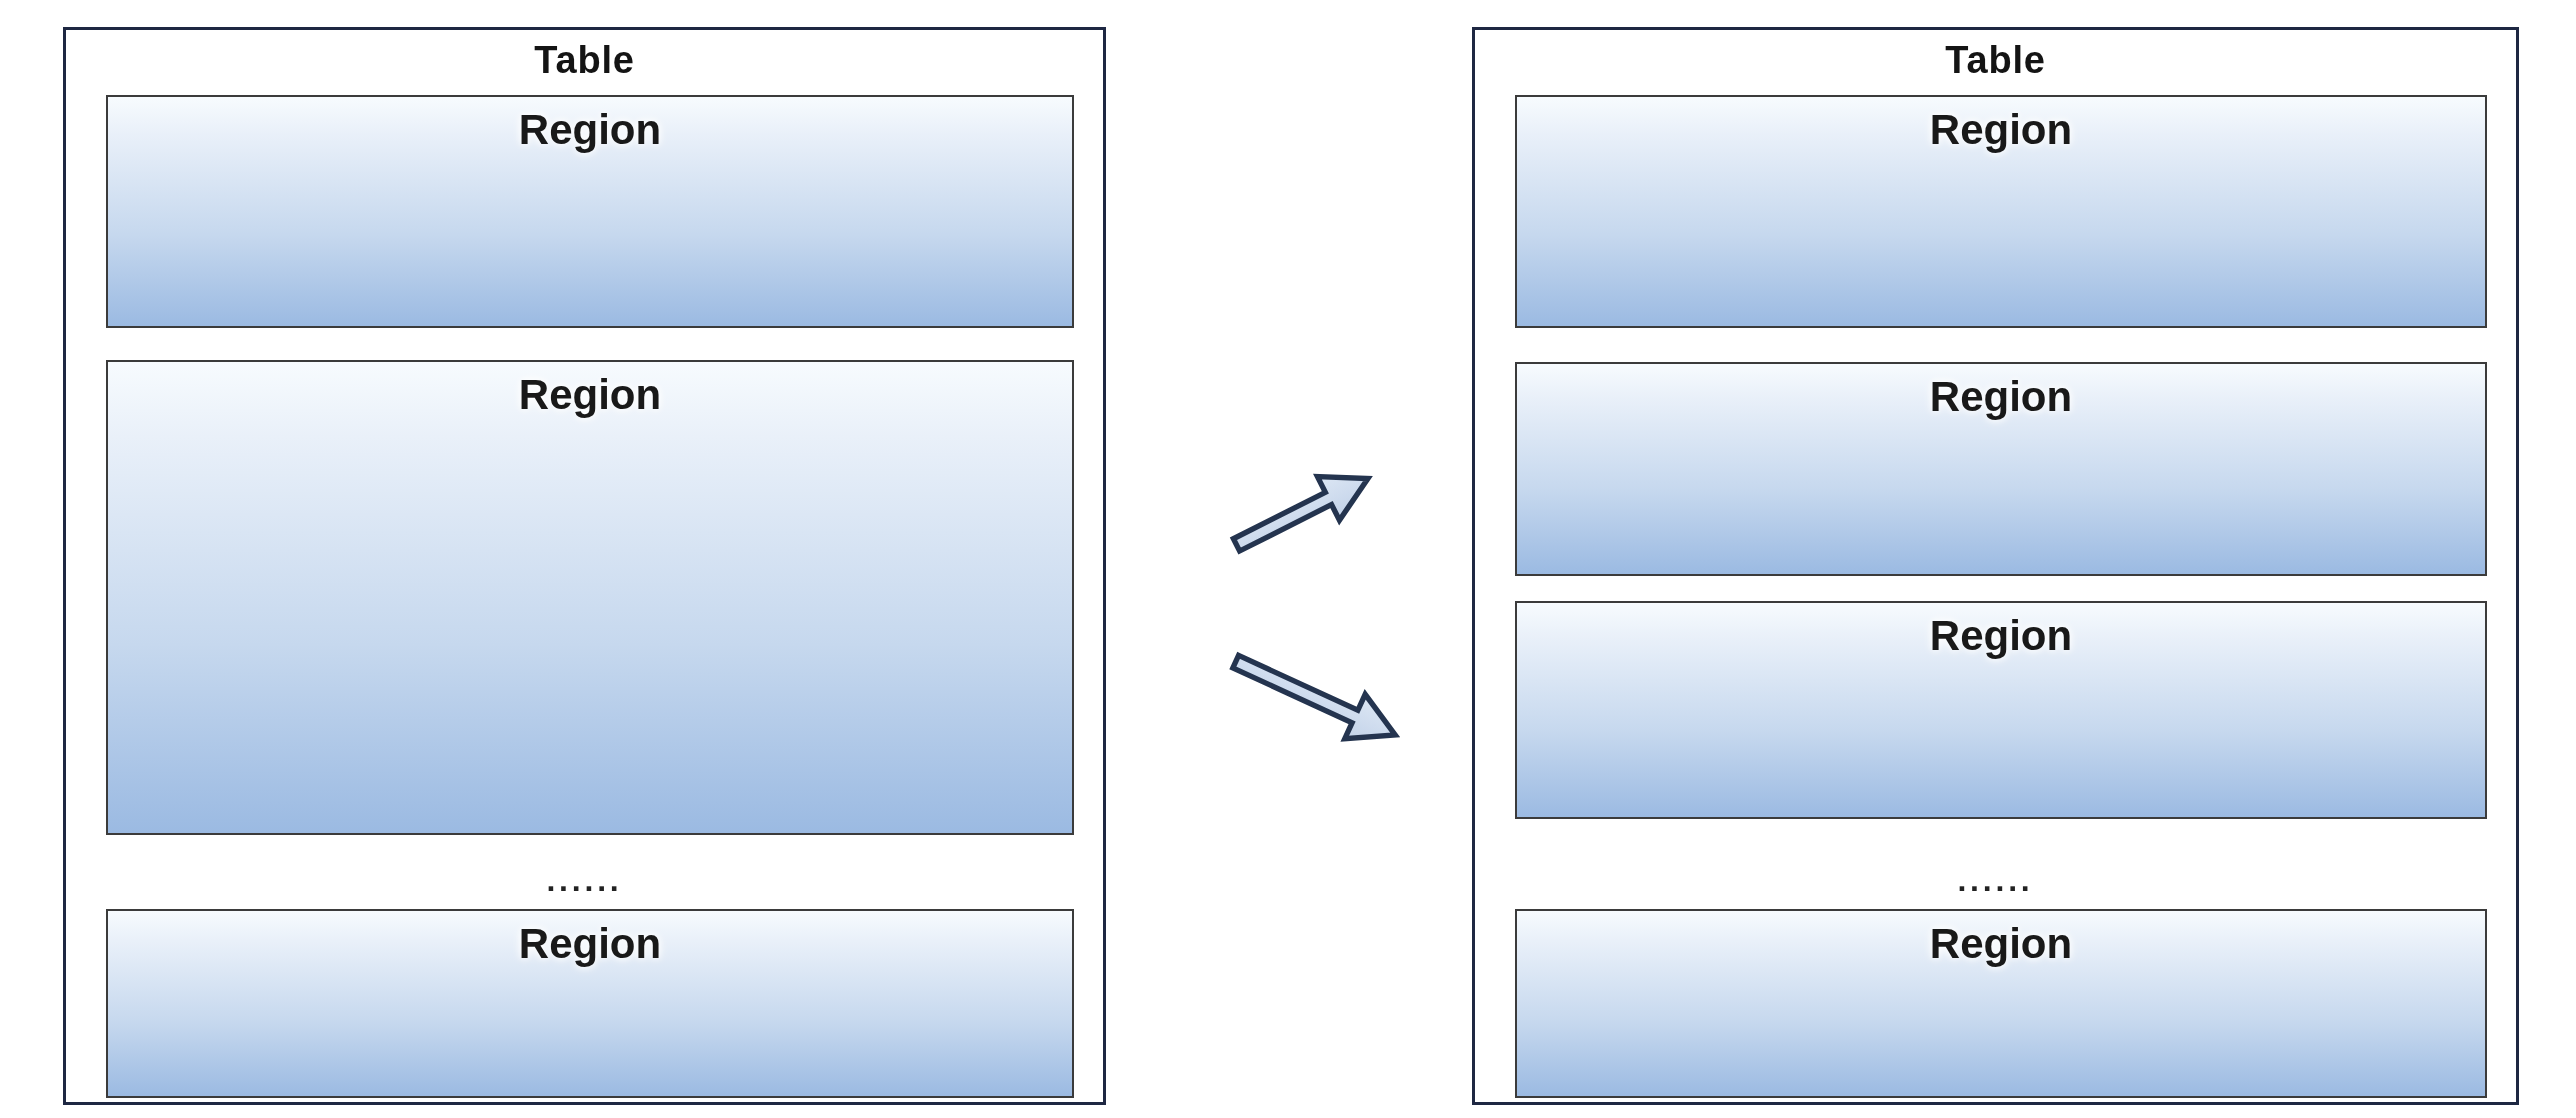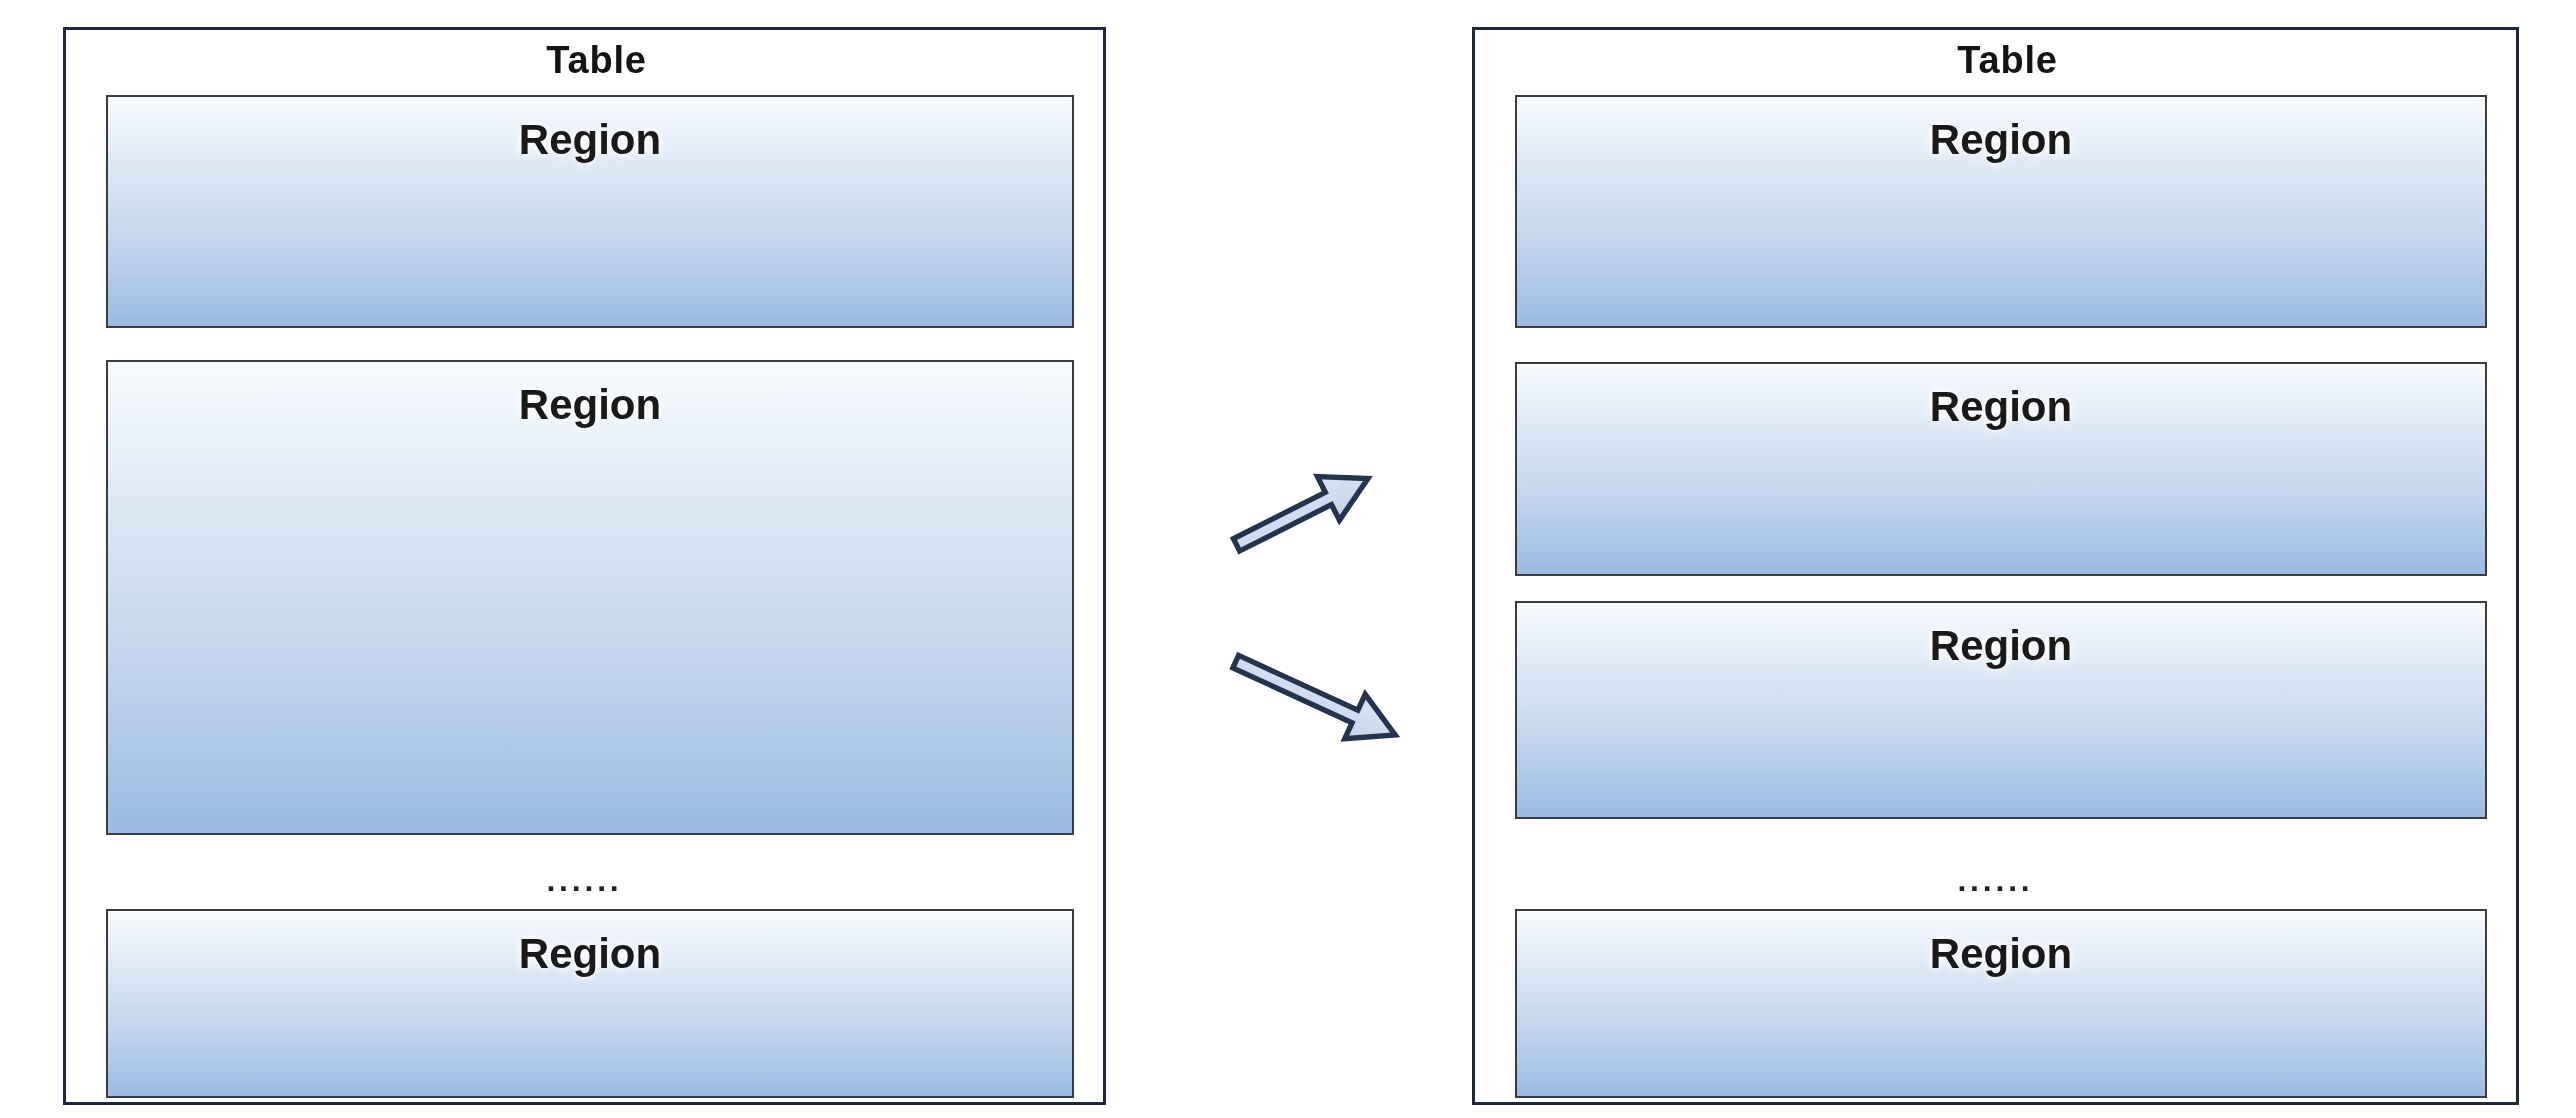--- a/index.html
+++ b/index.html
@@ -31,21 +31,20 @@
   .table-title {
     position: absolute;
     top: 9.2px;
     left: 0;
     width: 100%;
     text-align: center;
     font-size: 38px;
     font-weight: 600;
     color: #141414;
     letter-spacing: 0.8px;
-    padding-left: 12px;
   }
 
   
   .region {
     position: absolute;
     left: 40px;
     border: 2.3px solid #3b3b3b;
     box-sizing: border-box;
     background: linear-gradient(180deg,
       #f7fbfe 0%,
@@ -53,21 +52,21 @@
       #c6d8ee 60%,
       #9bbae2 100%);
   }
   #table-left  .region { width: 968px; }
   #table-right .region { width: 972px; }
 
   .region-label {
     display: block;
     width: 100%;
     text-align: center;
-    margin-top: 19px;
+    margin-top: 9px;
     font-size: 42px;
     font-weight: 600;
     color: #191919;
     text-shadow: 0 0 7.6px #ffffff, 0 0 10.7px #ffffff;
   }
 
   
   .lt-r1 { top: 65px;   height: 233px; }
   .lt-r2 { top: 330px;  height: 475px; }
   .lt-r3 { top: 879px; height: 189px; }

